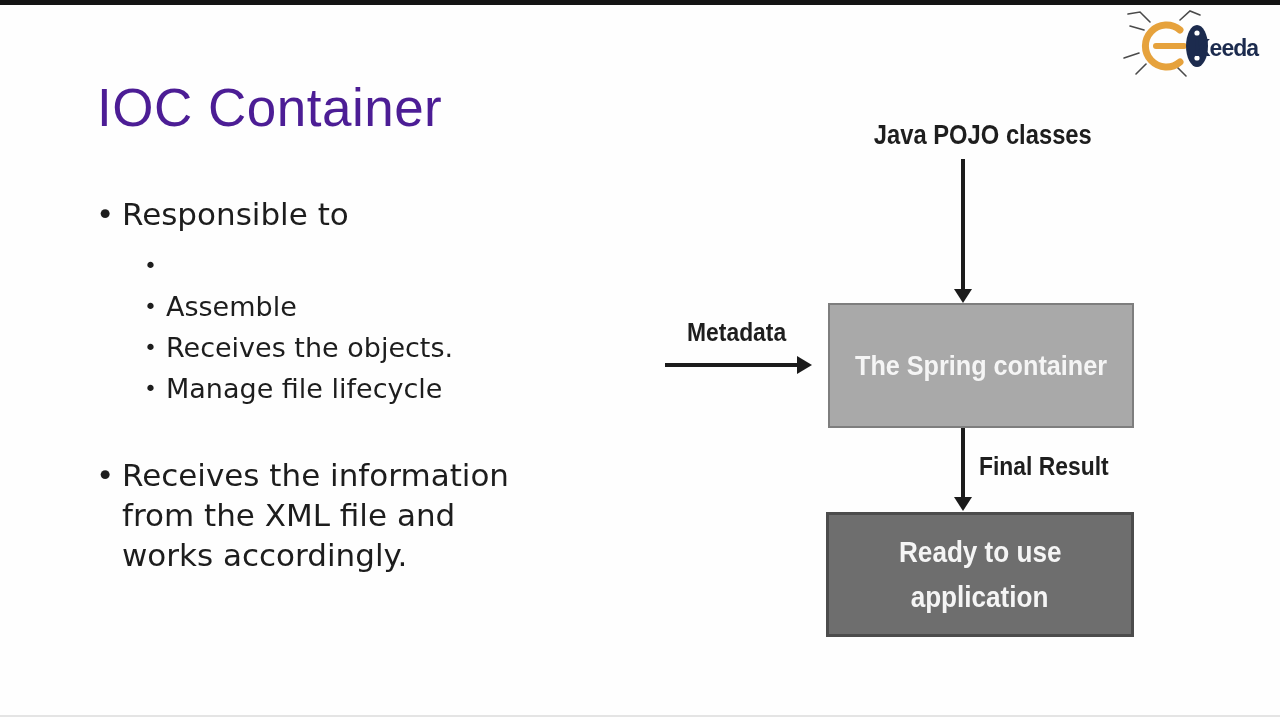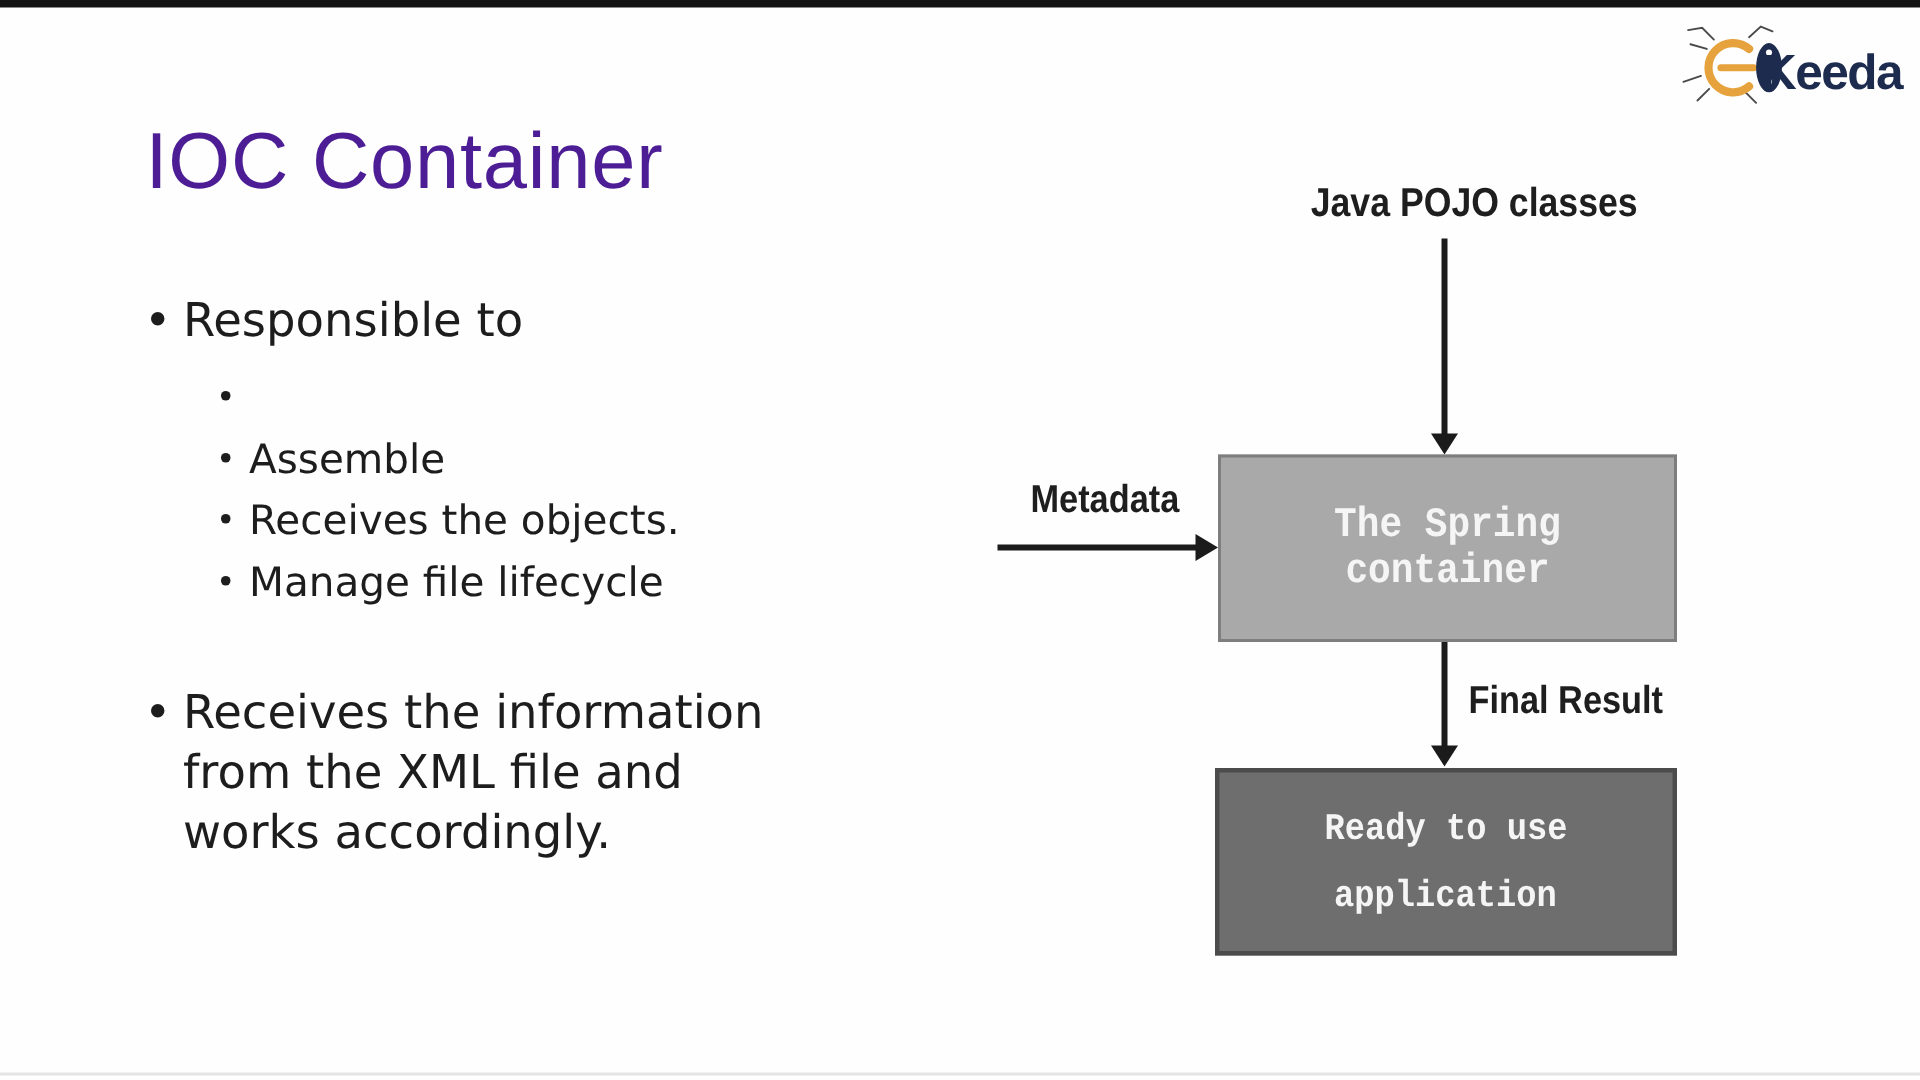--- a/index.html
+++ b/index.html
@@ -29,21 +29,21 @@
   
   .logo {
     position: absolute; right: 12px; top: 6px;
     width: 152px; height: 72px;
     display: flex; align-items: center;
   }
   .logo svg { display: block; }
   .logo-text {
     font-family: "Liberation Sans", sans-serif;
     font-weight: 700;
-    font-size: 33px;
+    font-size: 23px;
     letter-spacing: -1px;
     color: var(--logo-navy);
     margin-left: -14px;
     margin-top: 12px;
     text-align: right;
   }
 
   
   .title {
     position: absolute; left: 96px; top: 76px;
@@ -125,39 +125,40 @@
     border-left: 15px solid var(--arrow-color);
   }
   .a1 { left: 954px; top: 289px; }
   .a2 { left: 954px; top: 497px; }
   .a3 { left: 797px; top: 356px; }
 
   .dbox {
     position: absolute;
     display: flex; flex-direction: column;
     align-items: center; justify-content: center;
-    font-family: Liberation Mono, monospace;
+    font-family: Liberation Sans, sans-serif;
     font-weight: 700;
     color: #f5f5f5;
     text-align: center;
+    margin-left: 16px;
   }
   .dbox .squeeze { display: inline-block; transform: scaleX(0.9); transform-origin: center; }
   .box-spring {
     left: 812px; top: 303px;
     width: 302px; height: 121px;
     background: var(--container-fill);
     border: 2px solid var(--container-border);
     font-size: 28px;
   }
   .box-ready {
     left: 810px; top: 512px;
     width: 302px; height: 119px;
     background: var(--output-fill);
     border: 3px solid var(--output-border);
-    font-size: 25px;
+    font-size: 29px;
     line-height: 45px;
     justify-content: center;
   }
 </style>
 </head>
 <body>
 
 <div class="stage">
 
   <div class="top-bar"></div>

